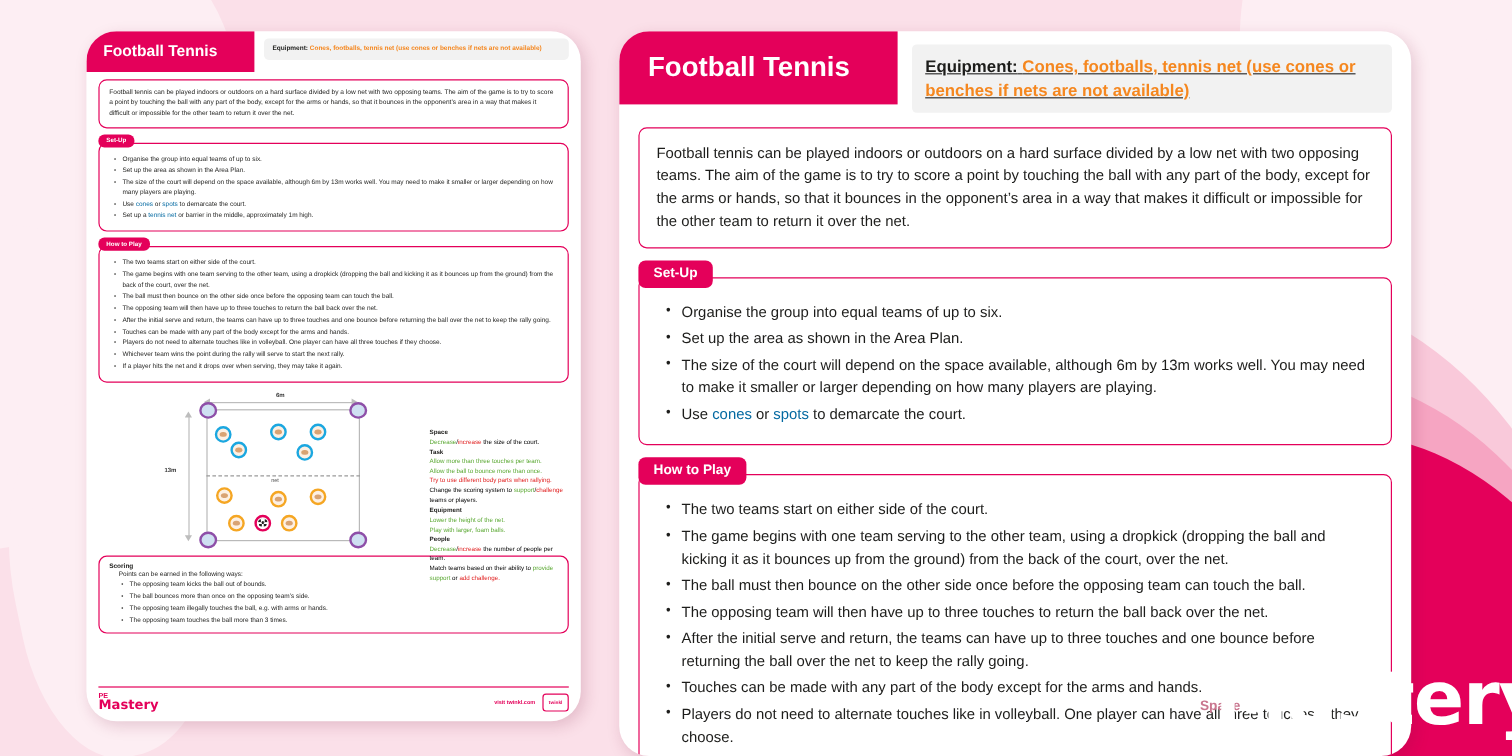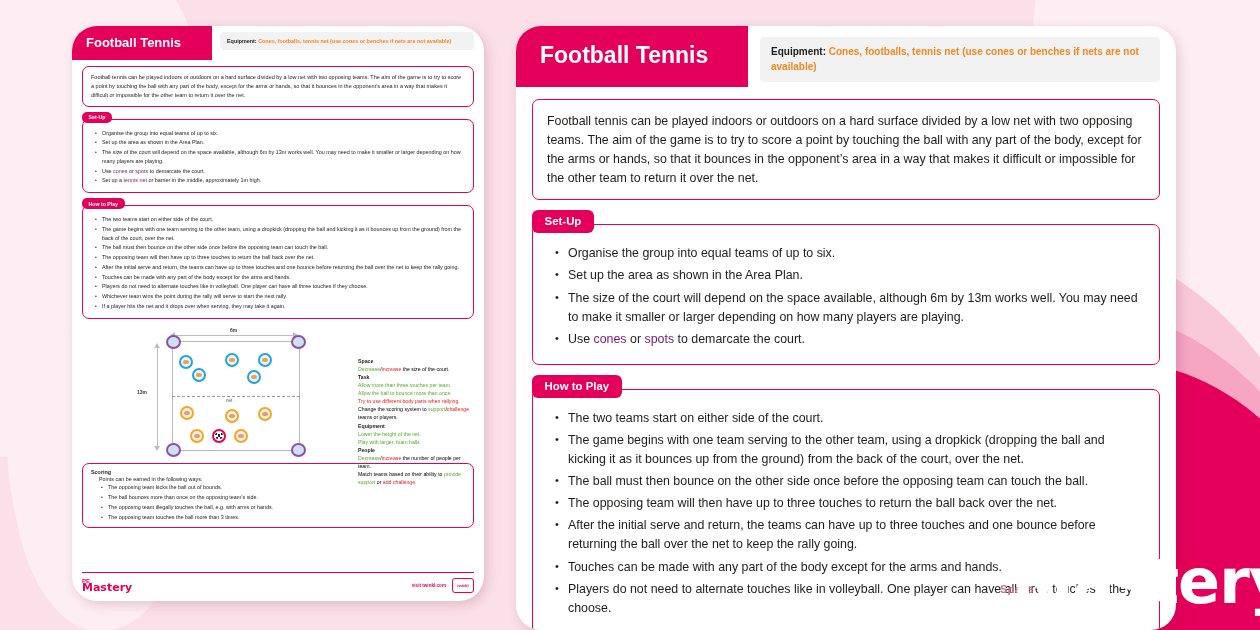--- a/index.html
+++ b/index.html
@@ -55,32 +55,32 @@
   .hdr-equip { background: #f2f2f2; border-radius: 4px; color: #333; }
   .hdr-equip .eq-lbl { font-weight: bold; color: #1d1d1b; }
   .hdr-equip .eq-val { color: #f5871f; font-weight: bold; }
 
   
   .page-left .hdr-title { font-size: 13px; padding: 9px 14px 10px; min-width: 140px; }
   .page-left .hdr-equip { font-size: 5.4px; line-height: 1.5; padding: 5px 7px; margin: 6px 10px 0 8px; flex: 1; }
 
   
   .page-right .hdr-title { font-size: 23px; padding: 16px 24px 18px; min-width: 232px; }
-  .page-right .hdr-equip { font-size: 10px; line-height: 1.45; padding: 8px 11px; margin: 11px 16px 0 12px; flex: 1; }
+  .page-right .hdr-equip { font-size: 14px; line-height: 1.45; padding: 8px 11px; margin: 11px 16px 0 12px; flex: 1; text-decoration: underline; }
 
   
   .sec { position: relative; border: 1.4px solid #e4005a; border-radius: 7px; }
   .sec-tab { position: absolute; background: #e4005a; color: #fff; font-weight: bold;
     border-radius: 5px 5px 5px 5px; }
   .plain-box { border: 1.4px solid #e4005a; border-radius: 7px; }
 
   ul.bullets { list-style: none; }
   ul.bullets li { position: relative; }
   ul.bullets li:before { content: "\2022"; position: absolute; color: #1d1d1b; }
-  .hl-orange { color: #701a75; text-align: center; }
+  .hl-orange { color: #0369a1; text-align: center; }
 
   
   .page-left .body { padding: 0 10px; }
   .page-left .intro { font-size: 5.5px; line-height: 1.62; padding: 6px 8px; margin-top: 6px; color: #1d1d1b; }
   .page-left .sec { margin-top: 12px; }
   .page-left .sec-tab { font-size: 5.2px; padding: 2.5px 7px; left: -1.4px; top: -8px; }
   .page-left .sec-body { padding: 9px 10px 6px; }
   .page-left ul.bullets li { font-size: 5.4px; line-height: 1.62; padding-left: 9px; margin-bottom: 1px; color: #1d1d1b; }
   .page-left ul.bullets li:before { left: 2px; font-size: 5px; }
 

